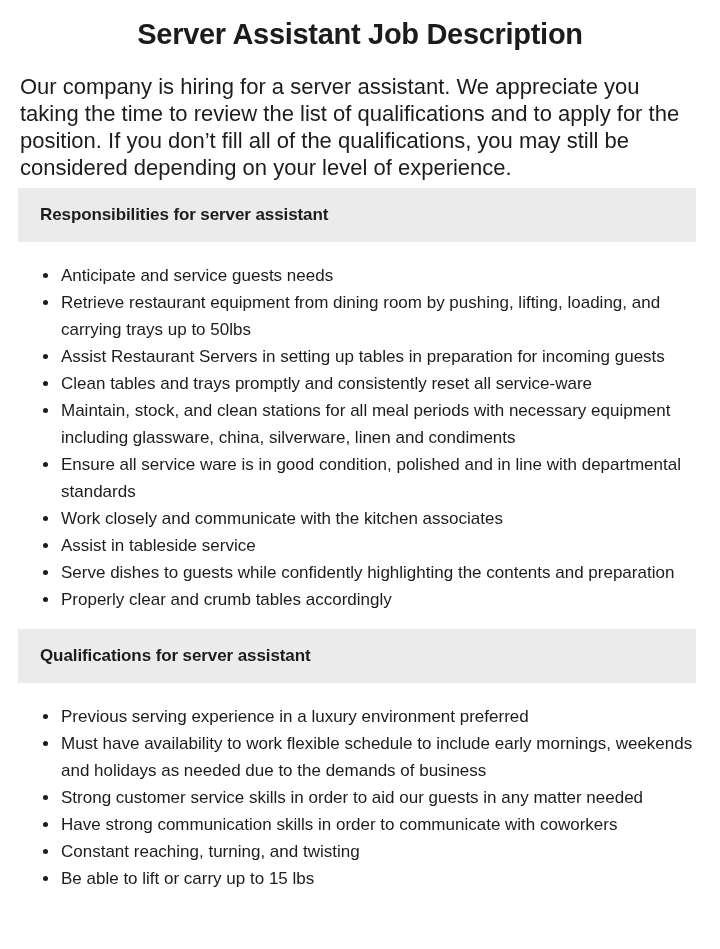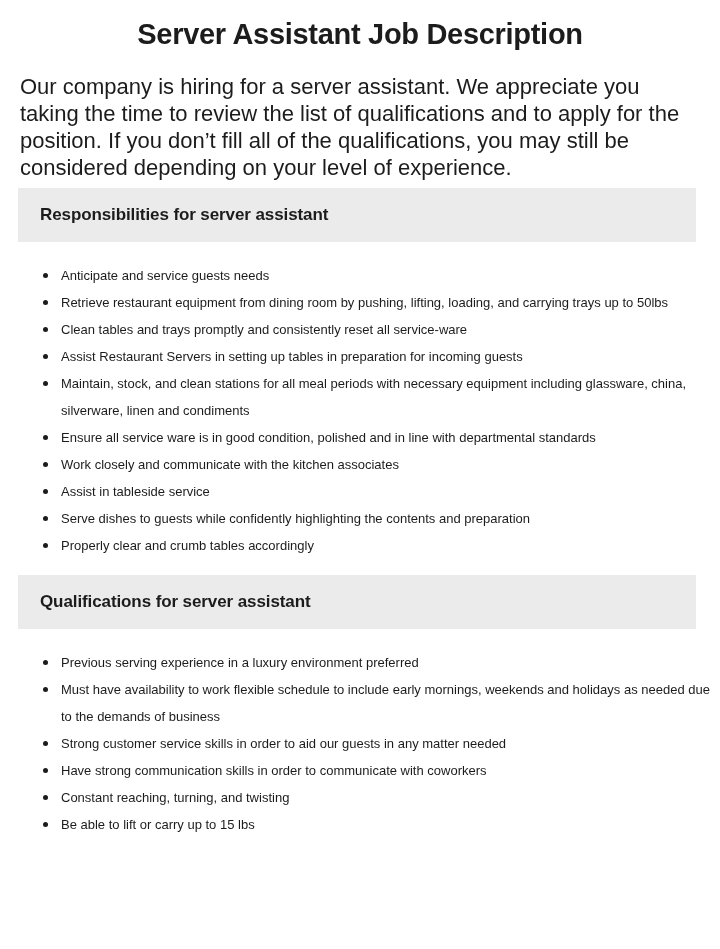--- a/index.html
+++ b/index.html
@@ -37,21 +37,21 @@
   }
   .section-header-label {
     font-size: 17px;
     font-weight: bold;
     letter-spacing: -0.1px;
   }
   ul.bullet-list {
     list-style: none;
     margin: 20px 10px 16px 20px;
     padding: 0;
-    font-size: 13px;
+    font-size: 17px;
     line-height: 27px;
   }
   ul.bullet-list li {
     position: relative;
     padding-left: 41px;
   }
   ul.bullet-list li::before {
     content: "";
     position: absolute;
     left: 23px;
@@ -71,22 +71,22 @@
 
   <p class="intro">Our company is hiring for a server assistant. We appreciate you taking the time to review the list of qualifications and to apply for the position. If you don’t fill all of the qualifications, you may still be considered depending on your level of experience.</p>
 
   <div class="section-header">
     <span class="section-header-label">Responsibilities for server assistant</span>
   </div>
 
   <ul class="bullet-list">
       <li>Anticipate and service guests needs</li>
       <li>Retrieve restaurant equipment from dining room by pushing, lifting, loading, and carrying trays up to 50lbs</li>
+      <li>Assist Restaurant Servers in setting up tables in preparation for incoming guests</li>
       <li>Clean tables and trays promptly and consistently reset all service-ware</li>
-      <li>Assist Restaurant Servers in setting up tables in preparation for incoming guests</li>
       <li>Maintain, stock, and clean stations for all meal periods with necessary equipment including glassware, china, silverware, linen and condiments</li>
       <li>Ensure all service ware is in good condition, polished and in line with departmental standards</li>
       <li>Work closely and communicate with the kitchen associates</li>
       <li>Assist in tableside service</li>
       <li>Serve dishes to guests while confidently highlighting the contents and preparation</li>
       <li>Properly clear and crumb tables accordingly</li>
     </ul>
 
   <div class="section-header">
     <span class="section-header-label">Qualifications for server assistant</span>

